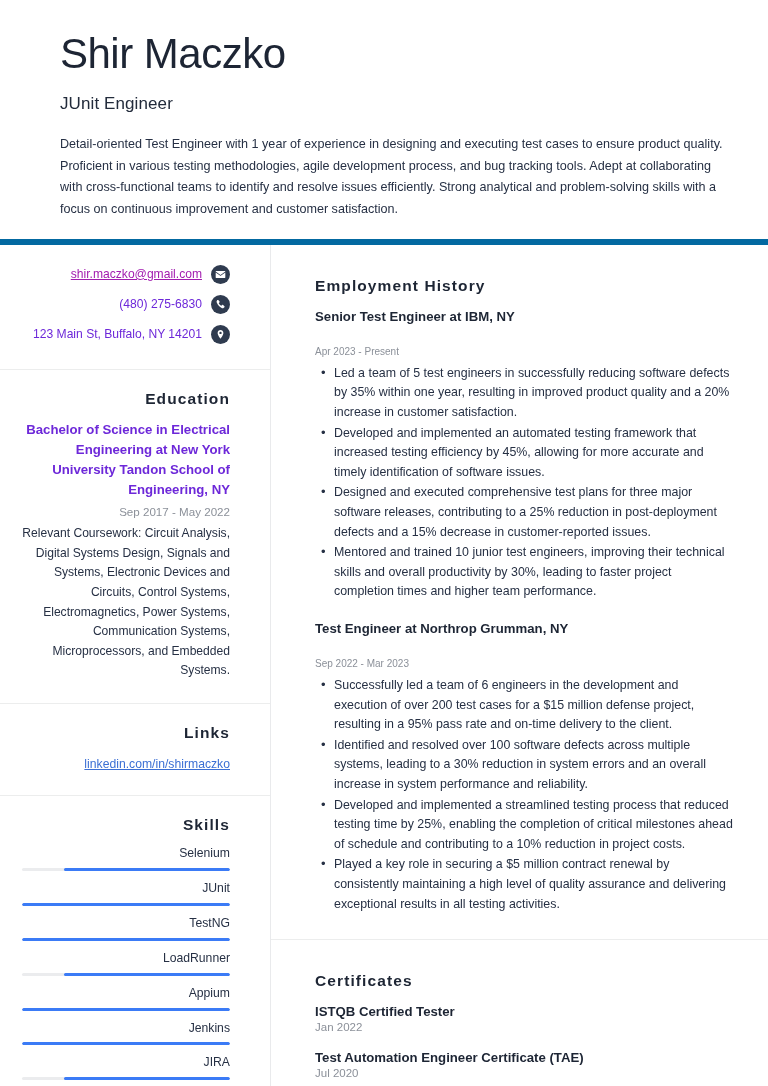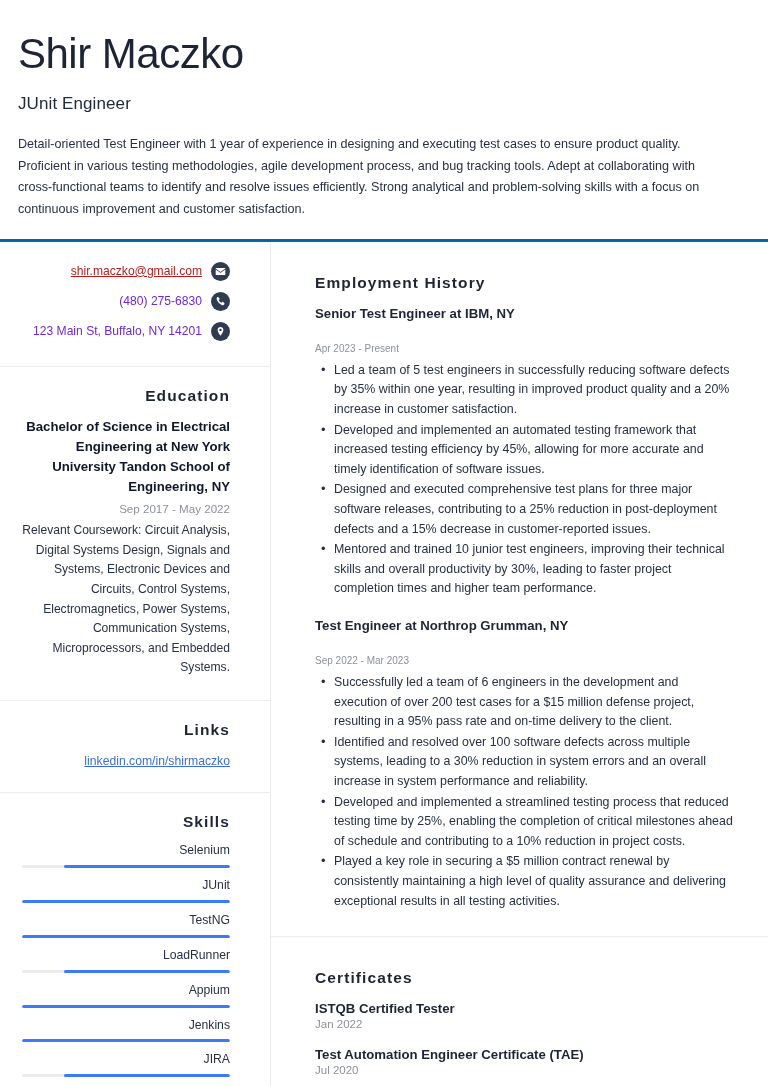--- a/index.html
+++ b/index.html
@@ -17,22 +17,22 @@
 
   .resume {
     width: 768px;
     min-height: 1086px;
     background: #ffffff;
     position: relative;
   }
 
   
   .header {
-    padding: 30px 40px 18px 18px;
-    border-bottom: 3px solid #0369a1;
+    padding: 30px 40px 18px 60px;
+    border-bottom: 6px solid #0369a1;
   }
 
   .full-name {
     font-size: 42px;
     font-weight: 400;
     letter-spacing: -0.5px;
     color: #1d2534;
     line-height: 1.12;
   }
 
@@ -94,41 +94,41 @@
     margin-bottom: 11px;
   }
   .contact-row:last-child { margin-bottom: 3px; text-align: right; }
 
   .contact-text {
     font-size: 12.1px;
     color: #6d28d9;
     line-height: 1.4;
   }
   .contact-text.link {
-    color: #b91c1c;
+    color: #a21caf;
     text-decoration: underline;
   }
 
   .contact-icon {
     width: 19px;
     height: 19px;
     border-radius: 50%;
     background: #2f3b4f;
     display: inline-flex;
     align-items: center;
     justify-content: center;
     flex: 0 0 19px;
   }
   .contact-icon svg { display: block; }
 
   
   .edu-degree {
     font-size: 13.2px;
     font-weight: 700;
-    color: #0f172a;
+    color: #6d28d9;
     line-height: 1.52;
   }
   .edu-dates {
     font-size: 11.6px;
     color: #8b9099;
     margin-top: 3px;
     line-height: 1.5;
   }
   .edu-desc {
     font-size: 12.1px;

